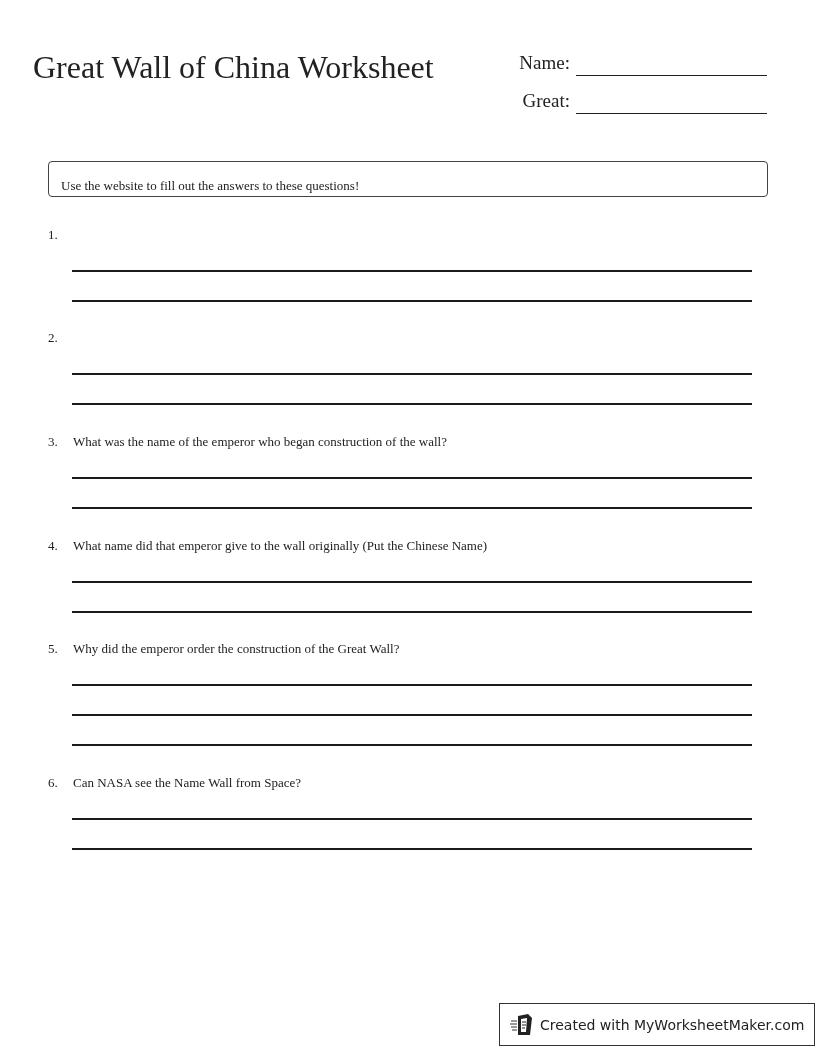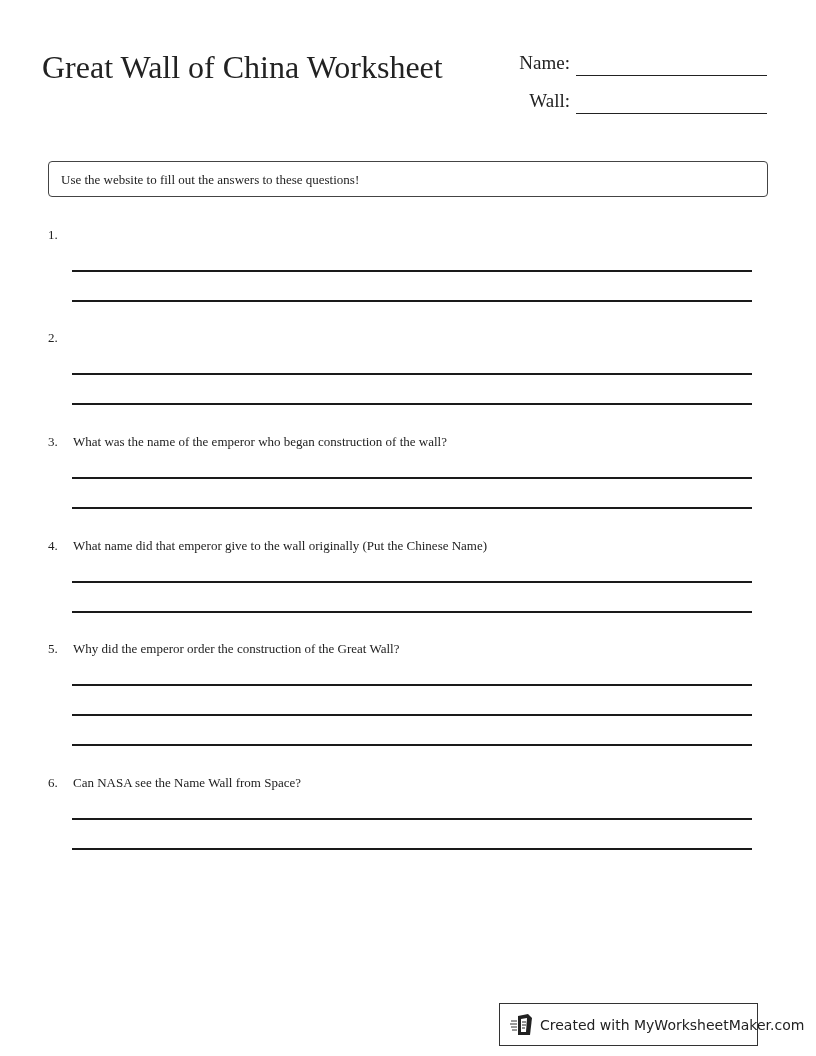--- a/index.html
+++ b/index.html
@@ -9,21 +9,21 @@
       background: #ffffff;
       overflow: hidden;
     }
     body {
       position: relative;
       font-family: "Liberation Serif", "DejaVu Serif", serif;
       color: #1a1a1a;
     }
     .title {
       position: absolute;
-      left: 42px;
+      left: 33px;
       top: 49px;
       font-size: 32px;
       font-weight: normal;
       color: #222;
       white-space: nowrap;
       letter-spacing: 0px;
     }
     .field-row {
       position: absolute;
       right: 49px;
@@ -46,21 +46,21 @@
       margin-bottom: -2px;
     }
     .instructions {
       position: absolute;
       left: 48px;
       top: 161px;
       width: 720px;
       height: 36px;
       border: 1px solid #444;
       border-radius: 4px;
-      padding: 10px 12px;
+      padding: 16px 12px;
       font-size: 13px;
       color: #222;
       line-height: 16px;
     }
     .question {
       position: absolute;
       left: 48px;
       width: 720px;
     }
     .q-text {
@@ -77,21 +77,21 @@
       position: absolute;
       left: 24px;
       width: 680px;
       height: 0;
       border-top: 2px solid #1a1a1a;
     }
     .footer {
       position: absolute;
       left: 499px;
       top: 1003px;
-      width: 259px;
+      width: 316px;
       height: 43px;
       border: 1px solid #333;
       display: flex;
       align-items: center;
       padding-left: 10px;
     }
     .footer-icon {
       width: 24px;
       height: 24px;
       margin-right: 6px;
@@ -106,21 +106,21 @@
 </head>
 <body>
 
 <h1 class="title">Great Wall of China Worksheet</h1>
 
 <div class="field-row name">
   <span class="field-label">Name:</span>
   <span class="field-line"></span>
 </div>
 <div class="field-row date">
-  <span class="field-label">Wall:</span>
+  <span class="field-label">Great:</span>
   <span class="field-line"></span>
 </div>
 
 <div class="instructions">Use the website to fill out the answers to these questions!</div>
 
 <div class="question" style="top:227px;">
   <div class="q-text">
     <span class="q-num">1.</span>
   </div>
   <div class="answer-line" style="top:43px;"></div>

